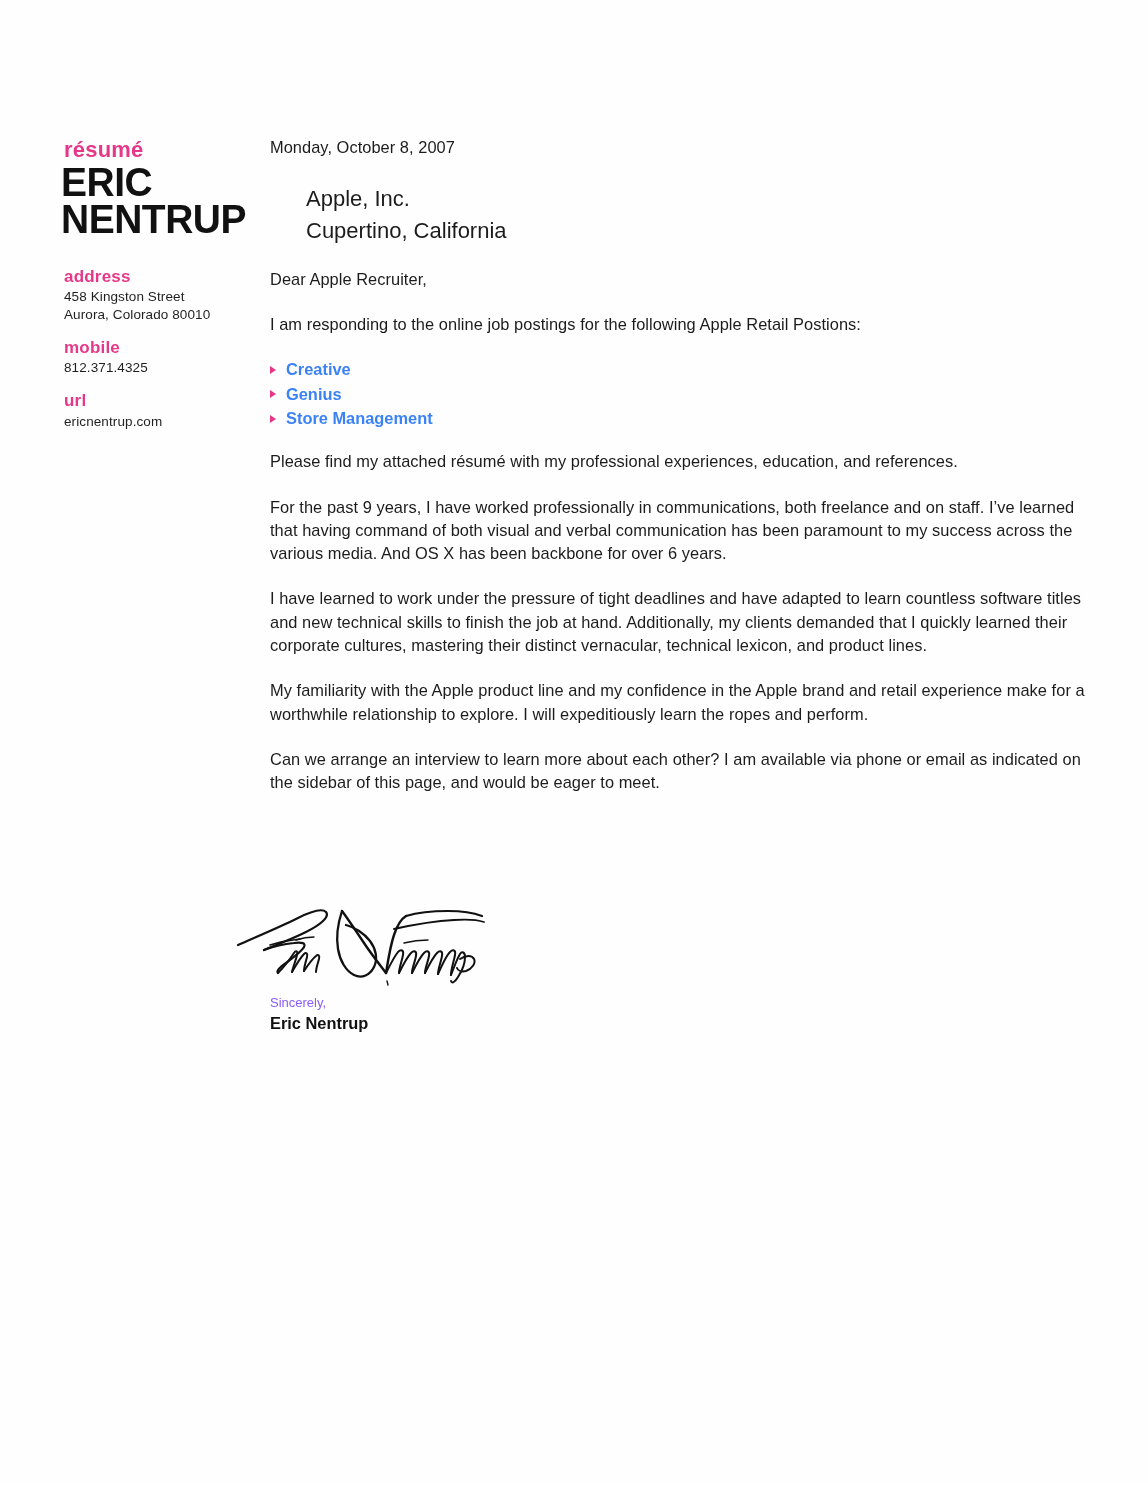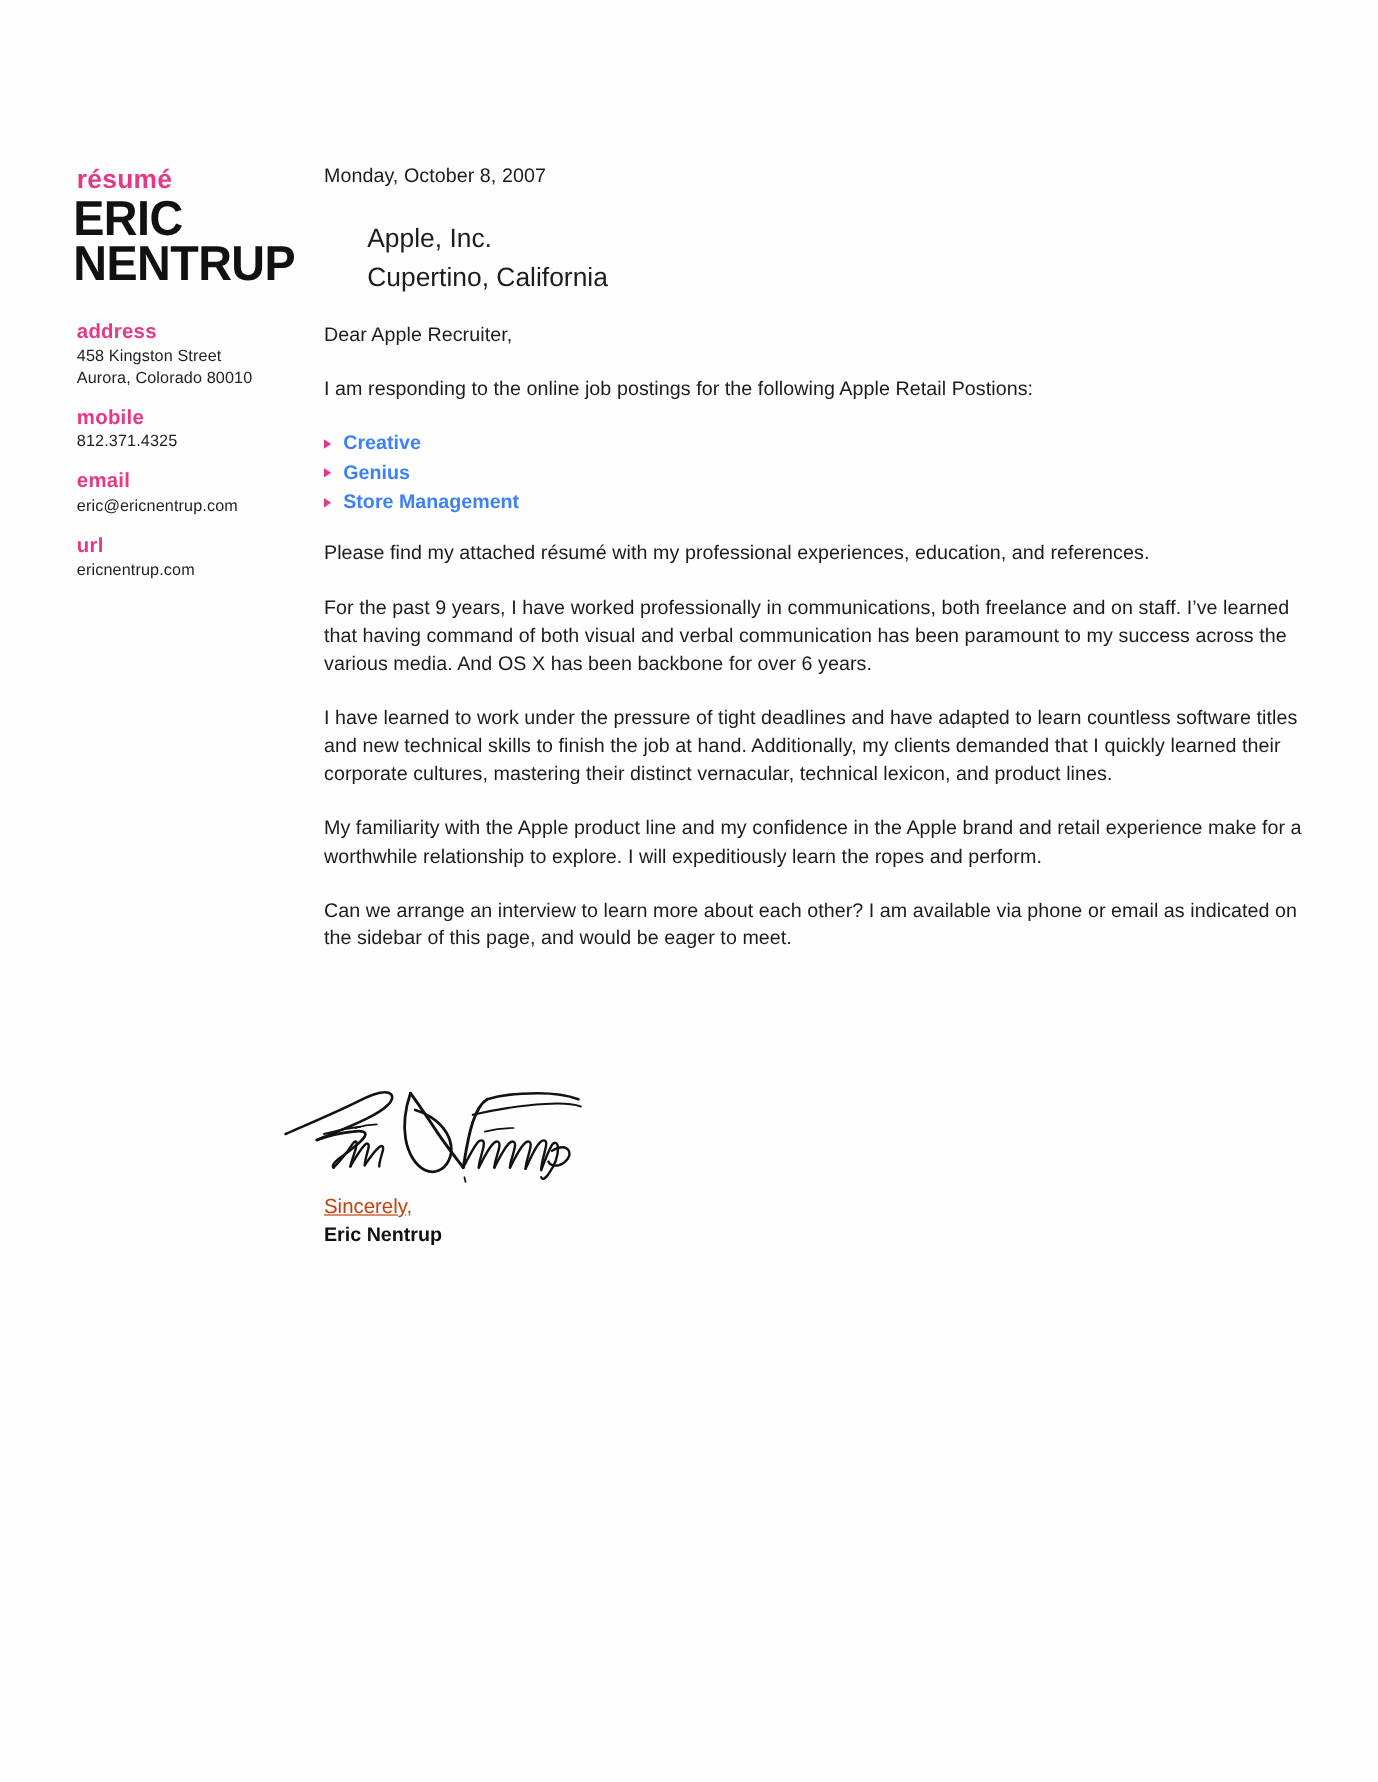--- a/index.html
+++ b/index.html
@@ -142,24 +142,23 @@
   .sig-svg {
     display: block;
     width: 250px;
     height: 85px;
   }
   .closing {
     margin-top: 6px;
     margin-left: 34px;
   }
   .closing .sincerely {
-    font-size: 17px;
+    font-size: 13px;
     line-height: 1.4;
-    color: #c2410c;
-    text-decoration: underline;
+    color: #8b5cf6;
   }
   .closing .signer {
     font-size: 16.4px;
     font-weight: bold;
     line-height: 1.4;
     color: #111111;
   }
 </style>
 </head>
 <body>
@@ -179,24 +178,20 @@
       <div class="contact-label">address</div>
       <div class="contact-value">458 Kingston Street</div>
       <div class="contact-value">Aurora, Colorado 80010</div>
     </div>
 
     <div class="contact-group">
       <div class="contact-label">mobile</div>
       <div class="contact-value">812.371.4325</div>
     </div>
 
-    <div class="contact-group">
-      <div class="contact-label">email</div>
-      <div class="contact-value">eric@ericnentrup.com</div>
-    </div>
 
     <div class="contact-group">
       <div class="contact-label">url</div>
       <div class="contact-value">ericnentrup.com</div>
     </div>
 
   </aside>
 
   <main class="letter">
 

